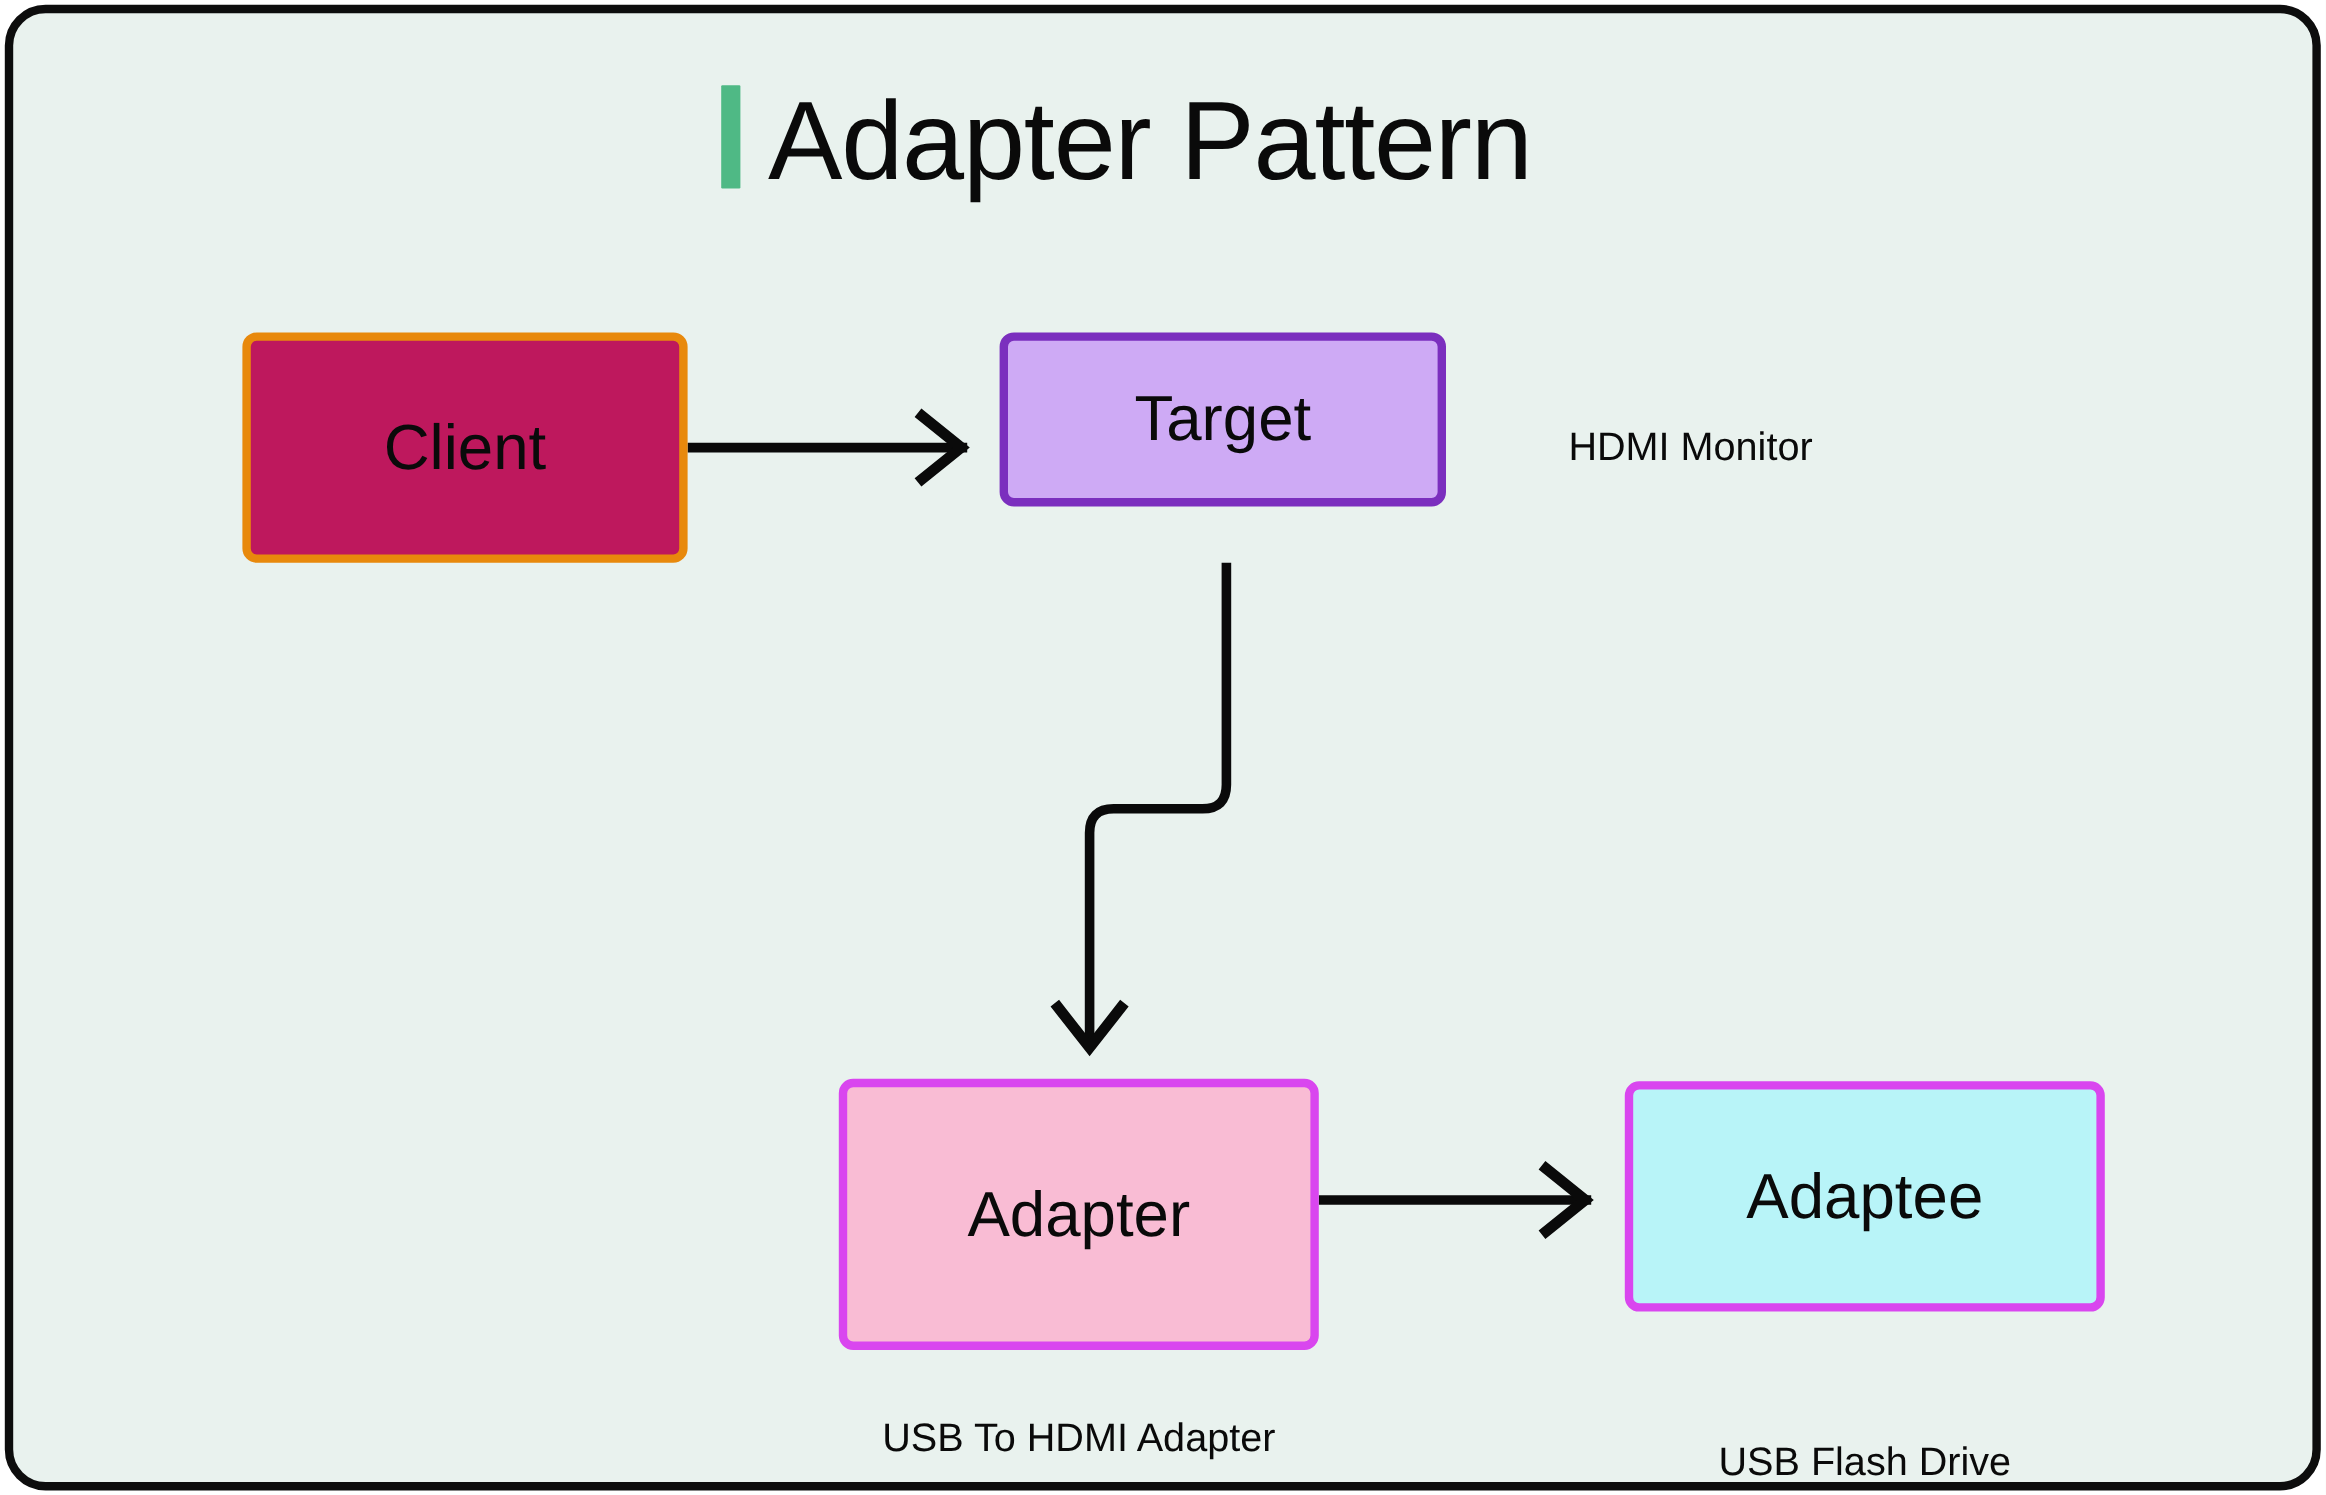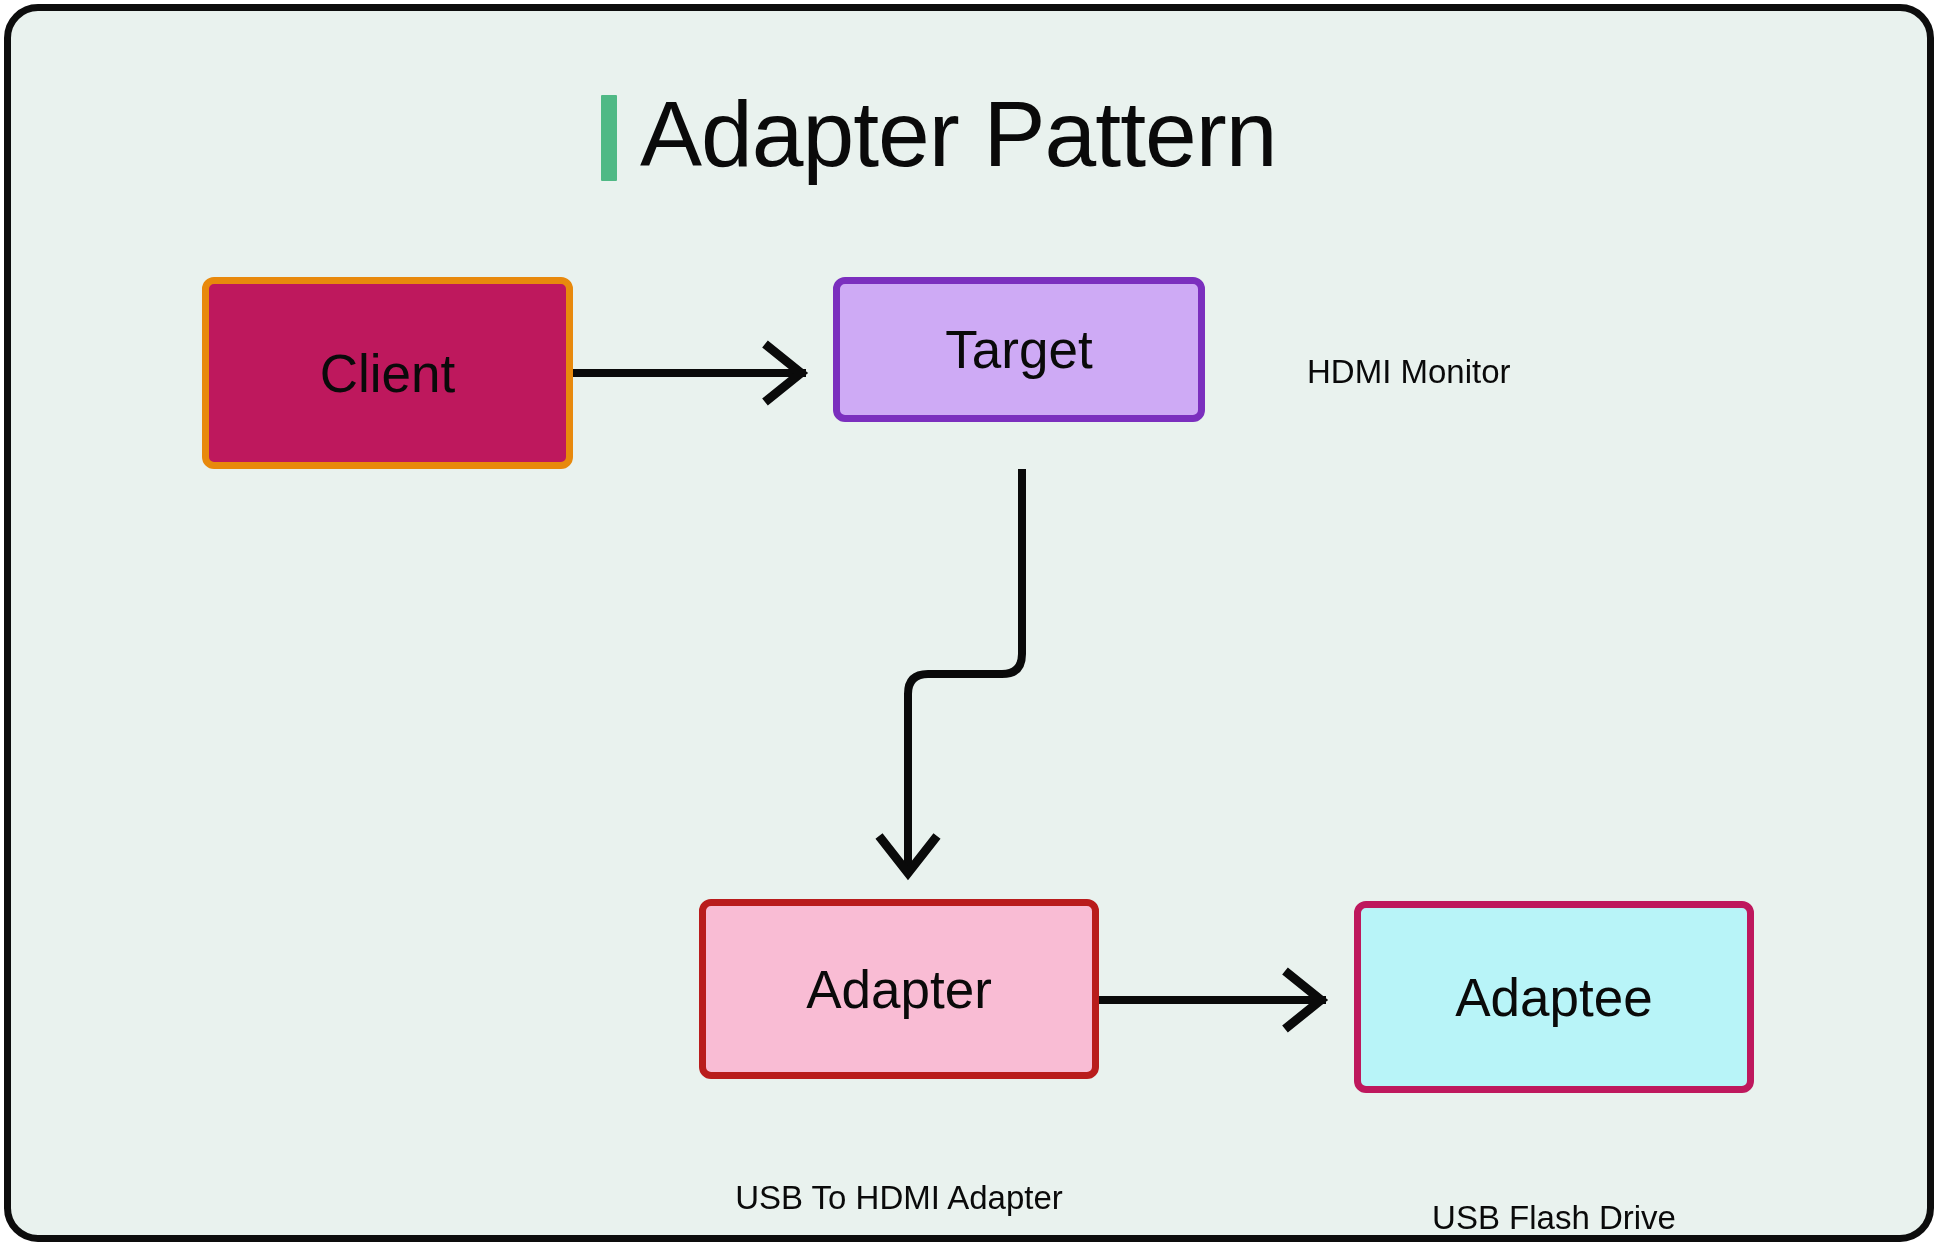--- a/index.html
+++ b/index.html
@@ -33,21 +33,21 @@
     border: 7px solid #0d0d0d;
     border-radius: 34px;
   }
 
   
   .title-wrap {
     position: absolute;
     left: 590px;
     top: 60px;
     display: flex;
-    align-items: flex-end;
+    align-items: flex-start;
     height: 110px;
   }
   .title-accent {
     width: 16px;
     height: 86px;
     background: #4fb985;
     border-radius: 1px;
     margin-right: 23px;
   }
   .title-text {
@@ -86,31 +86,31 @@
     top: 266px;
     width: 372px;
     height: 145px;
     background: #ceaaf5;
     border: 7px solid #7b2fbe;
   }
   .node-adapter {
     left: 688px;
     top: 888px;
     width: 400px;
-    height: 180px;
+    height: 226px;
     background: #f9bcd4;
-    border: 7px solid #b91c1c;
+    border: 7px solid #d946ef;
   }
   .node-adaptee {
     left: 1343px;
     top: 890px;
     width: 400px;
     height: 192px;
     background: #b8f4f8;
-    border: 7px solid #be185d;
+    border: 7px solid #d946ef;
   }
 
   
   .side-label {
     position: absolute;
     font-size: 33px;
     color: #0a0a0a;
     line-height: 1;
     white-space: nowrap;
   }

